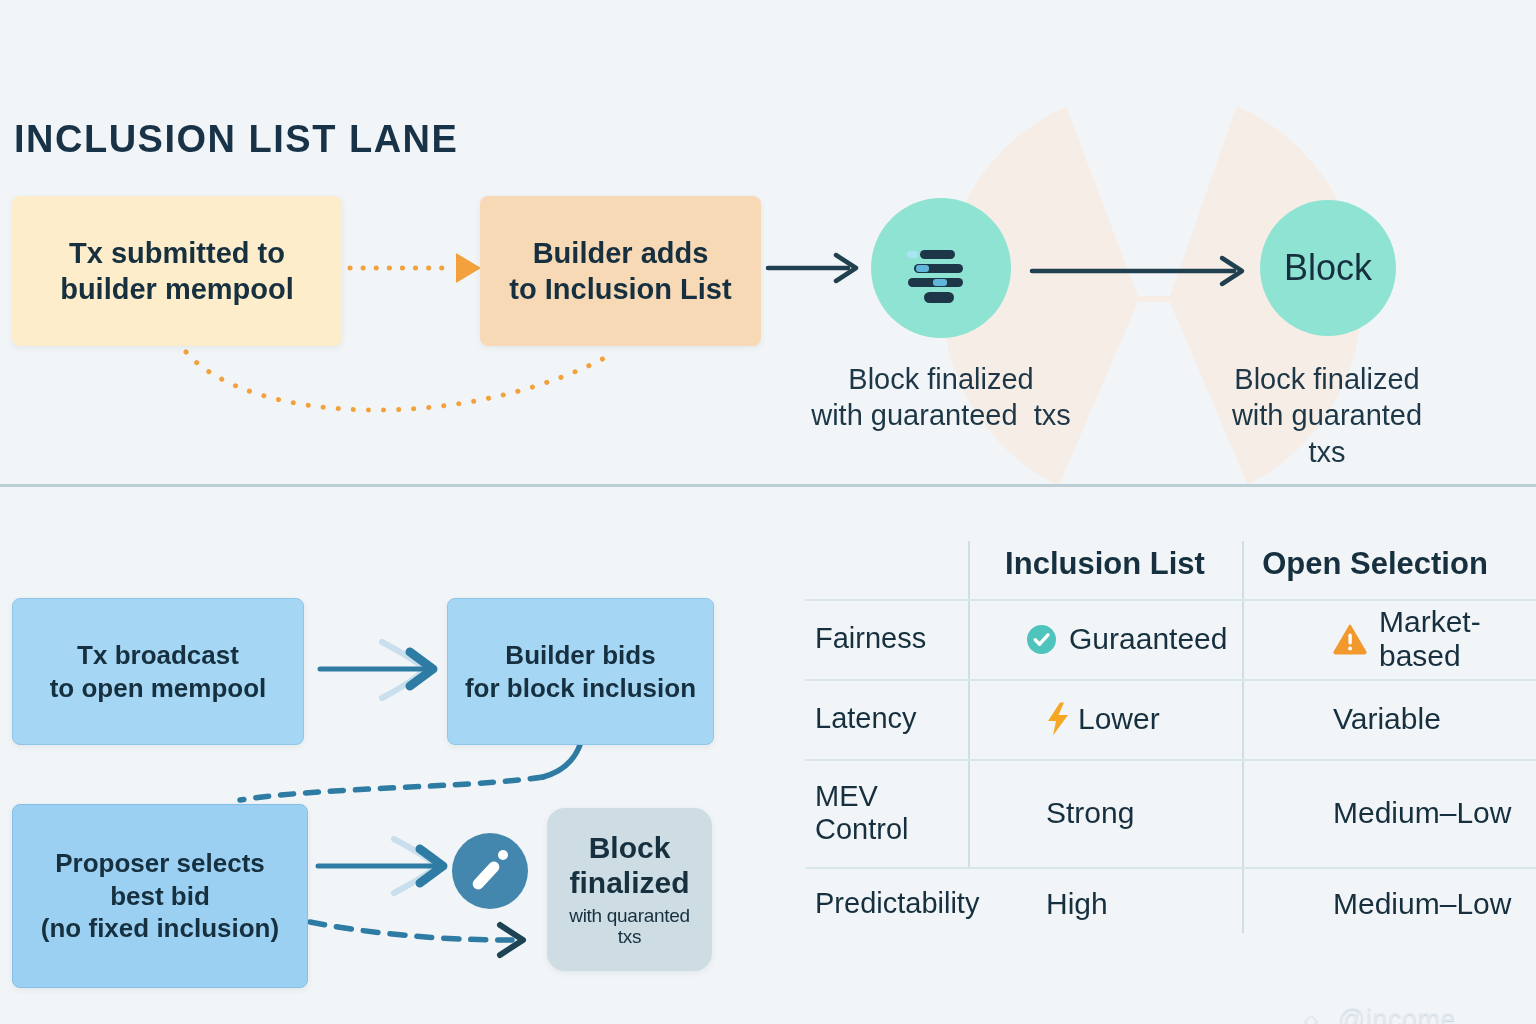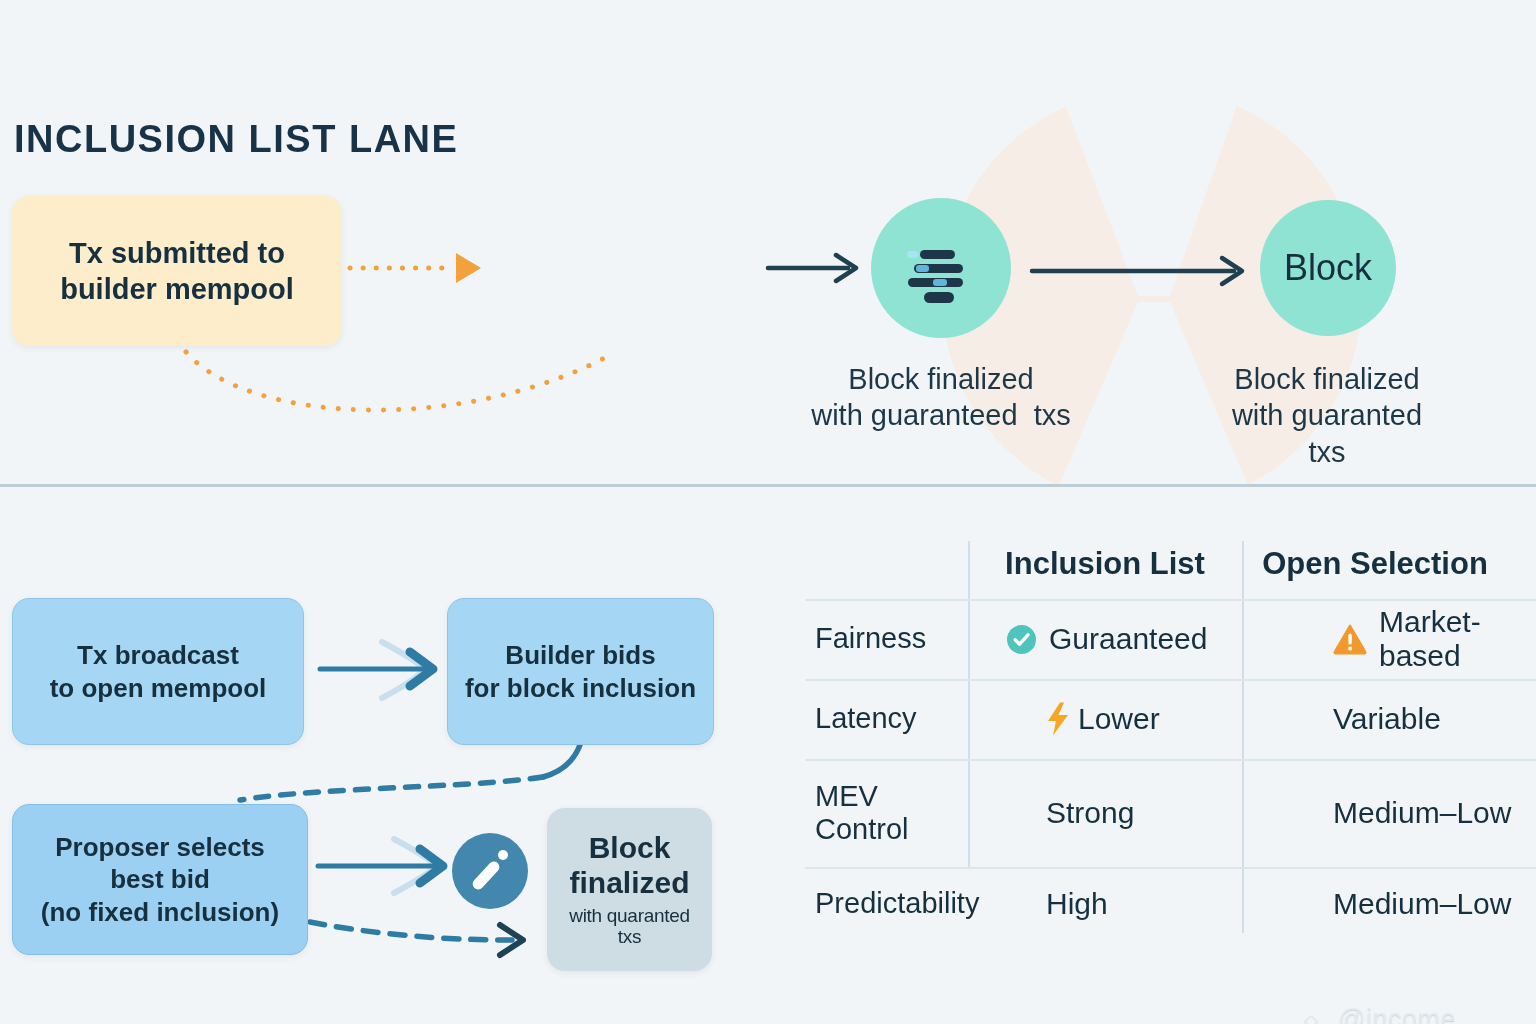--- a/index.html
+++ b/index.html
@@ -9,21 +9,21 @@
   .abs { position:absolute; }
   .ml { white-space:pre-wrap; }
 
   .lane-title {
     font-size:38px; font-weight:bold; letter-spacing:1.5px;
     color:#183247;
   }
 
   .flow-box {
     display:flex; align-items:center; justify-content:center; text-align:center;
-    border-radius:17px; color:#16303f; font-weight:bold; line-height:1.25;
+    border-radius:8px; color:#16303f; font-weight:bold; line-height:1.25;
     box-shadow:0 2px 6px rgba(30,60,80,0.07);
   }
   .box-yellow { background:#fdedca; font-size:29px; }
   .box-orange { background:#f8d9b6; font-size:29px; }
   .box-blue   { background:#a5d7f5; border:1.5px solid #8ec6ea; font-size:26px; }
   .box-blue-deep { background:#9bd0f2; border:1.5px solid #83bfe6; font-size:26px; }
 
   .teal-circle {
     background:#8fe3d3; border-radius:50%;
     display:flex; align-items:center; justify-content:center;
@@ -54,21 +54,21 @@
 
   
   .cmp-table { position:absolute; left:800px; top:500px; width:736px; height:412px; }
   .cmp-grid { display:grid; width:100%; height:100%;
               grid-template-columns:168px 274px 294px;
               grid-template-rows:71px 80px 80px 108px 73px; }
   .cell { display:flex; align-items:center; color:#16303f; font-size:30px; }
   .cell-label { padding-left:15px; font-size:29px; line-height:1.15; font-weight:500; }
   .cell-head { justify-content:center; font-size:31px; font-weight:bold; }
   .cell-v2 { padding-left:78px; }
-  .cell-v2-icon { padding-left:38px; }
+  .cell-v2-icon { padding-left:58px; }
   .cell-v3 { padding-left:91px; }
   .cell-icon { margin-right:12px; display:flex; align-items:center; }
   .vline { position:absolute; width:2px; background:#cfdfe7; }
   .hline { position:absolute; left:5px; right:0; height:2px; background:#d9e6ea; }
 
   .watermark { position:absolute; left:1294px; top:976px; display:flex; align-items:center; gap:10px;
                color:#e3eaef; text-shadow:0 1px 1px rgba(170,188,200,0.55); }
   .watermark-text { font-size:27px; font-weight:500; letter-spacing:0.5px; }
 </style>
 </head>
@@ -124,20 +124,22 @@
       <path d="M310,894 C372,906 440,912 512,912" stroke="#2e7ba4" stroke-width="5.5" fill="none" stroke-linecap="round" stroke-dasharray="15 12"></path>
       <path d="M500,897 L523,912 L500,927" stroke="#1d4355" stroke-width="6" fill="none" stroke-linecap="round" stroke-linejoin="round"></path>
     </g>
   </svg>
 
   <div class="abs lane-title" style="left:14px; top:90px; z-index:3;">INCLUSION LIST LANE</div>
 
   <div class="abs flow-box box-yellow ml" style="left:12px; top:168px; width:330px; height:150px; z-index:3;">Tx submitted to
 builder mempool</div>
 
+  <div class="abs flow-box box-orange ml" style="left:480px; top:168px; width:281px; height:150px; z-index:3;">Builder adds
+to Inclusion List</div>
 
   <div class="abs teal-circle" style="left:871px; top:170px; width:140px; height:140px; z-index:3;">
     <div style="position:relative; width:140px; height:140px;">
       <div class="bar-accent" style="left:36px; top:53px; width:11px; height:7px; background:#a8e4f2;"></div>
       <div class="bar" style="left:49px; top:52px; width:35px; height:9px;"></div>
       <div class="bar" style="left:43px; top:66px; width:49px; height:9px;"></div>
       <div class="bar-accent" style="left:45px; top:67px; width:13px; height:7px; background:#5fb6d8;"></div>
       <div class="bar" style="left:37px; top:80px; width:55px; height:9px;"></div>
       <div class="bar-accent" style="left:62px; top:81px; width:14px; height:7px; background:#5fb6d8;"></div>
       <div class="bar" style="left:53px; top:94px; width:30px; height:11px; border-radius:6px;"></div>
@@ -155,21 +157,21 @@
 with guaranted
 txs</div>
 
 
   <div class="abs flow-box box-blue ml" style="left:12px; top:570px; width:292px; height:147px; z-index:3;">Tx broadcast
 to open mempool</div>
 
   <div class="abs flow-box box-blue ml" style="left:447px; top:570px; width:267px; height:147px; z-index:3;">Builder bids
 for block inclusion</div>
 
-  <div class="abs flow-box box-blue-deep ml" style="left:12px; top:776px; width:296px; height:151px; z-index:3;">Proposer selects
+  <div class="abs flow-box box-blue-deep ml" style="left:12px; top:776px; width:296px; height:184px; z-index:3;">Proposer selects
 best bid
 (no fixed inclusion)</div>
 
   <div class="abs steel-circle" style="left:452px; top:805px; width:76px; height:76px; z-index:3;">
     <div style="position:relative; width:76px; height:76px;">
       <div class="check-bar"></div>
       <div class="check-dot"></div>
     </div>
   </div>
 

